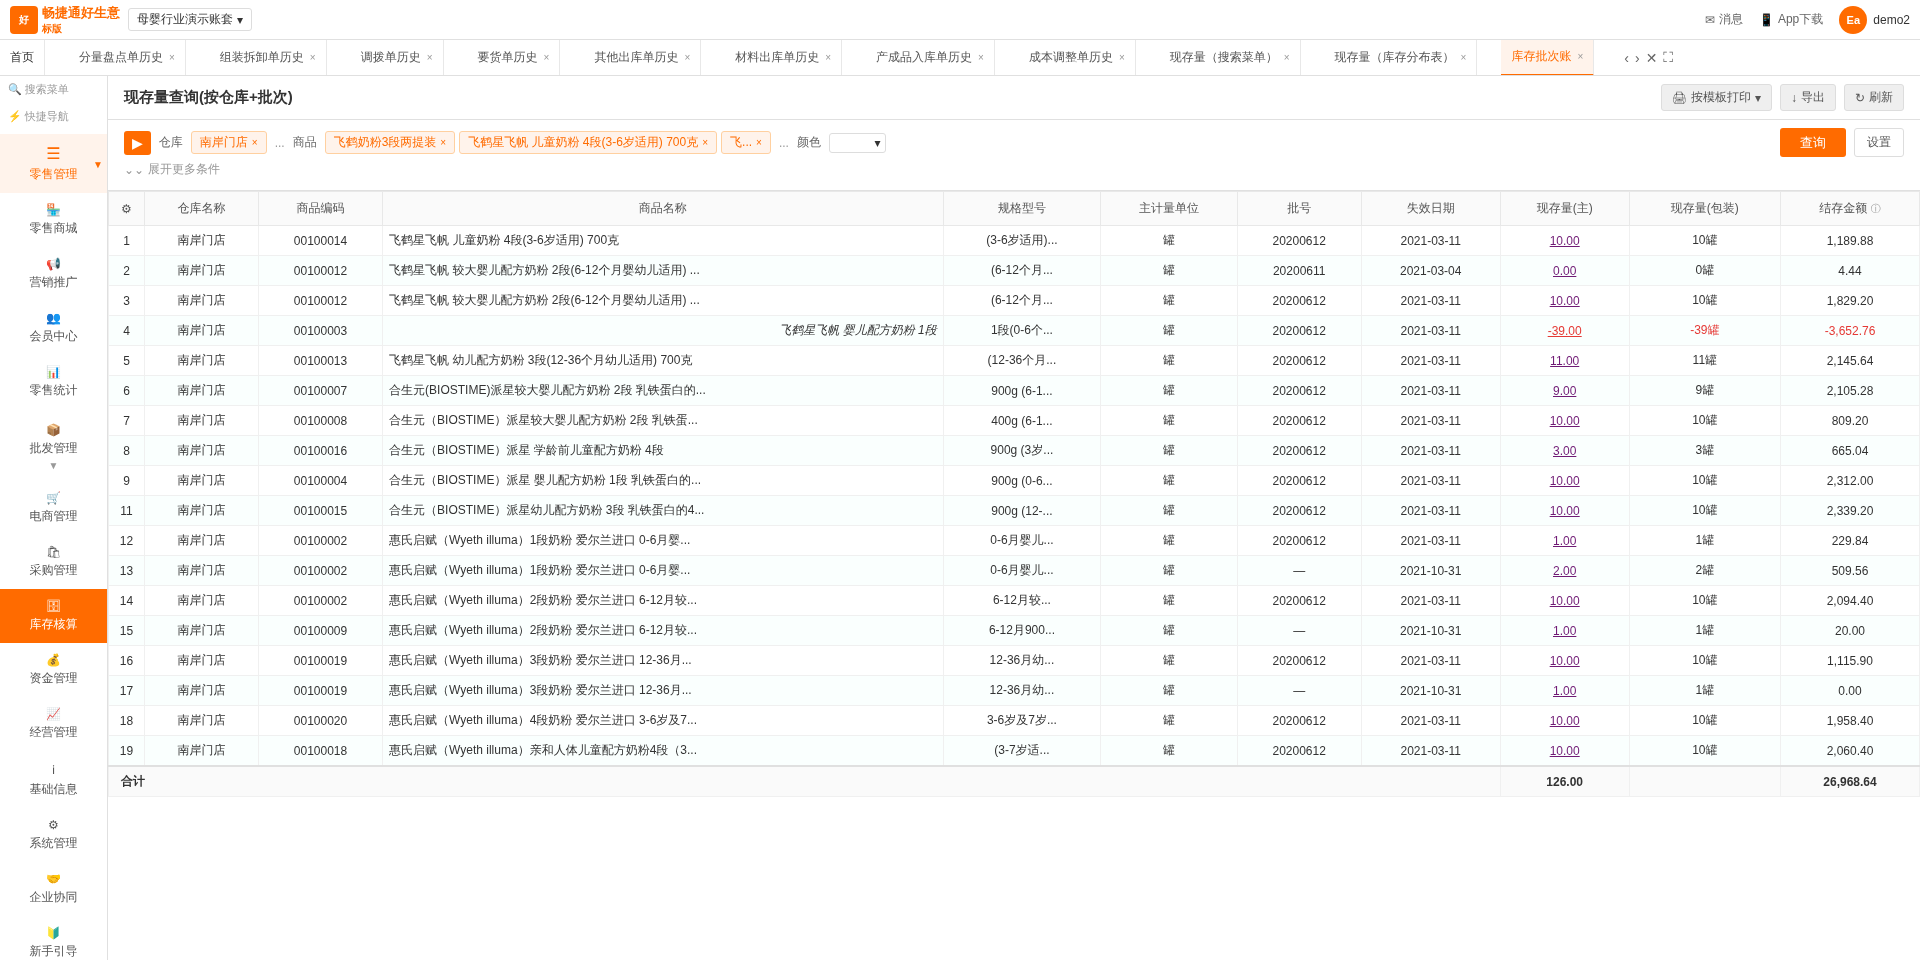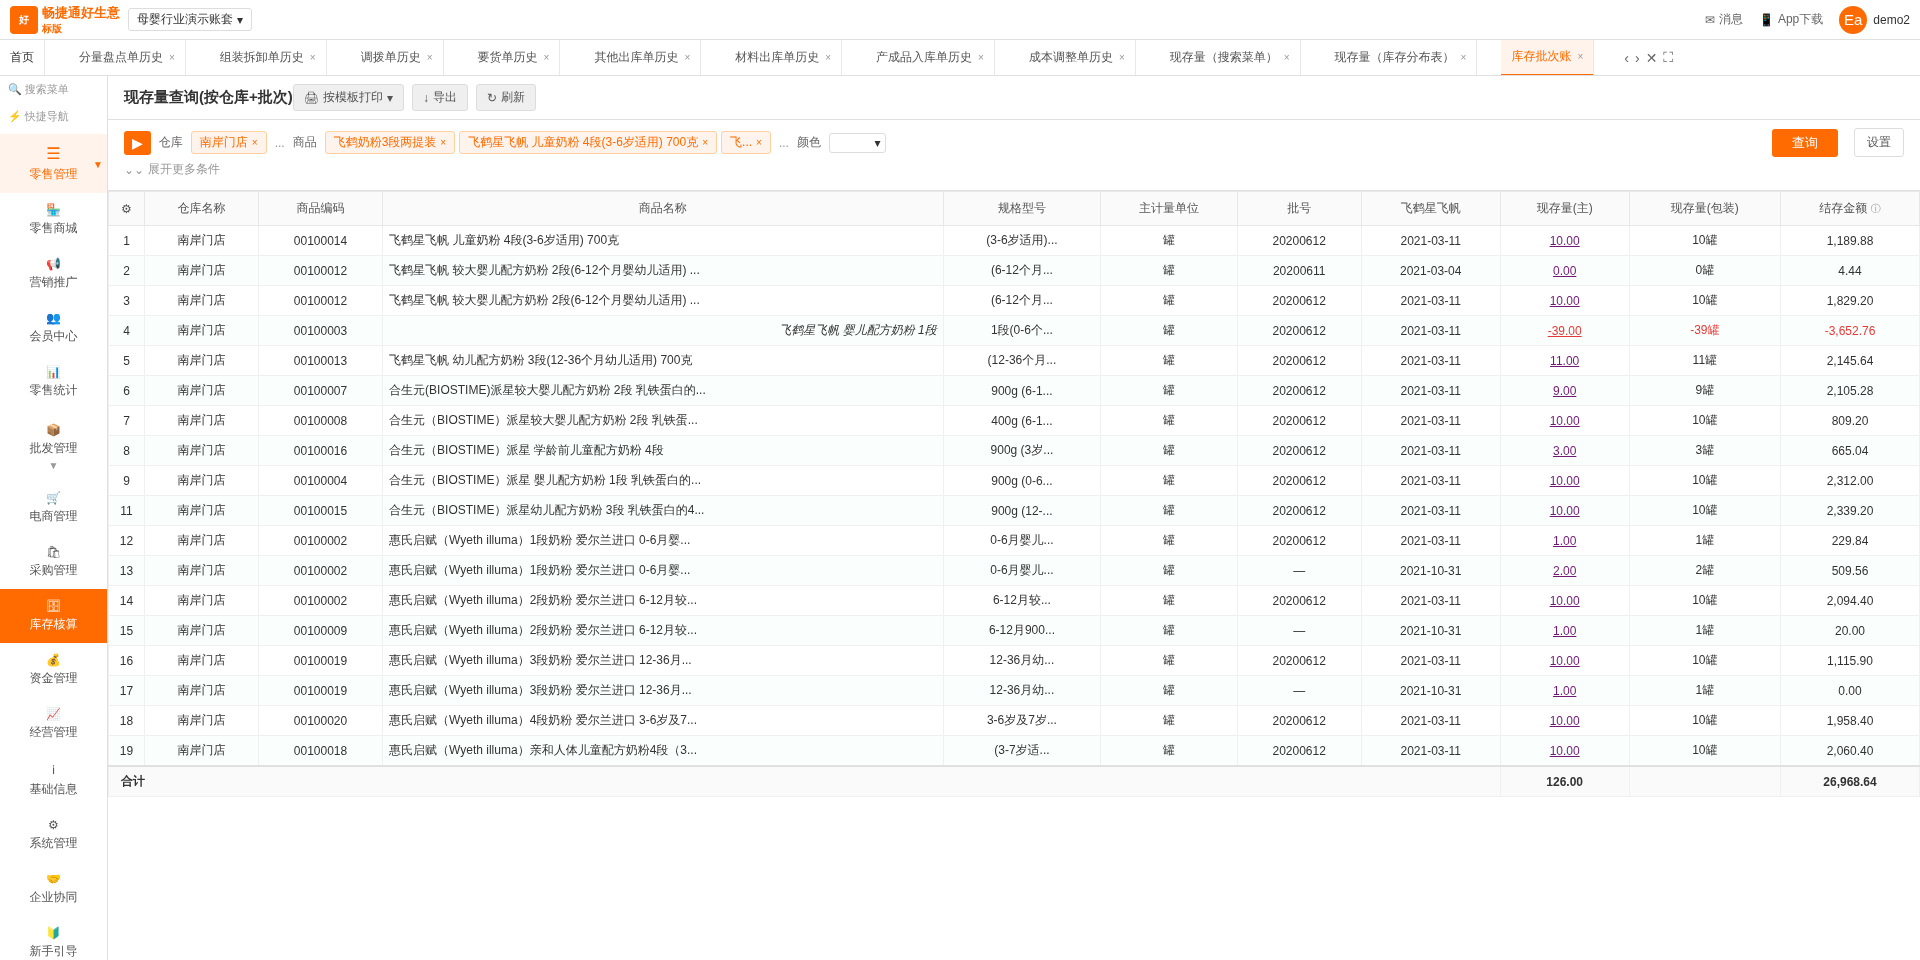--- a/index.html
+++ b/index.html
@@ -5,21 +5,21 @@
     * { margin: 0; padding: 0; box-sizing: border-box; }
     body { font-family: 'Microsoft YaHei', Arial, sans-serif; font-size: 12px; background: #f5f5f5; color: #333; overflow: hidden; }
 
     
     .top-bar { display: flex; align-items: center; background: #fff; height: 40px; padding: 0 10px; border-bottom: 1px solid #e0e0e0; gap: 8px; }
     .logo { display: flex; align-items: center; gap: 4px; color: #ff6b00; font-weight: bold; font-size: 13px; min-width: 90px; }
     .logo-icon { width: 28px; height: 28px; background: #ff6b00; border-radius: 4px; display: flex; align-items: center; justify-content: center; color: white; font-size: 10px; }
     .workspace-select { display: flex; align-items: center; border: 1px solid #ddd; border-radius: 3px; padding: 2px 8px; gap: 4px; cursor: pointer; font-size: 12px; }
     .top-right { margin-left: auto; display: flex; align-items: center; gap: 16px; }
     .top-icon-btn { display: flex; align-items: center; gap: 4px; color: #666; cursor: pointer; font-size: 12px; }
-    .avatar { width: 28px; height: 28px; border-radius: 50%; background: #ff6b00; display: flex; align-items: center; justify-content: center; color: white; font-size: 15px; }
+    .avatar { width: 28px; height: 28px; border-radius: 50%; background: #ff6b00; display: flex; align-items: center; justify-content: center; color: white; font-size: 11px; font-weight: bold; }
 
     
     .nav-tabs { display: flex; align-items: center; background: #fff; border-bottom: 1px solid #e0e0e0; height: 36px; overflow: hidden; gap: 24px; }
     .nav-tab { display: flex; align-items: center; padding: 0 10px; height: 36px; font-size: 12px; cursor: pointer; white-space: nowrap; border-right: 1px solid #e8e8e8; color: #555; gap: 4px; }
     .nav-tab.home { background: #fff; color: #333; font-weight: 500; }
     .nav-tab.active { background: #fff3eb; color: #ff6b00; border-bottom: 2px solid #ff6b00; }
     .nav-tab .close-icon { color: #999; cursor: pointer; font-size: 10px; margin-left: 2px; }
     .nav-tab-arrows { display: flex; align-items: center; gap: 2px; padding: 0 4px; }
     .nav-arrow { cursor: pointer; color: #666; font-size: 14px; padding: 2px; }
     .nav-close-all { cursor: pointer; color: #666; font-size: 14px; padding: 2px; }
@@ -30,21 +30,21 @@
     
     .sidebar { width: 108px; background: #fff; border-right: 1px solid #e0e0e0; display: flex; flex-direction: column; overflow-y: auto; }
     .sidebar-section-title { padding: 6px 8px; color: #999; font-size: 11px; cursor: pointer; }
     .sidebar-item { padding: 10px 4px; text-align: center; cursor: pointer; color: #555; font-size: 12px; display: flex; flex-direction: column; align-items: center; gap: 3px; }
     .sidebar-item.active { background: #ff6b00; color: white; }
 
     
     .content { flex: 1; display: flex; flex-direction: column; overflow: hidden; }
 
     
-    .page-header { background: #fff; padding: 8px 16px; border-bottom: 1px solid #e0e0e0; display: flex; align-items: center; justify-content: flex-start; }
+    .page-header { background: #fff; padding: 8px 16px; border-bottom: 1px solid #e0e0e0; display: flex; align-items: center; justify-content: space-between; }
     .page-title { font-size: 15px; font-weight: 600; color: #333; }
     .page-actions { display: flex; align-items: center; gap: 8px; }
     .btn-print { display: flex; align-items: center; gap: 4px; border: 1px solid #ddd; border-radius: 3px; padding: 4px 10px; cursor: pointer; font-size: 12px; color: #555; }
     .btn-export { display: flex; align-items: center; gap: 4px; border: 1px solid #ddd; border-radius: 3px; padding: 4px 10px; cursor: pointer; font-size: 12px; color: #555; }
     .btn-refresh { display: flex; align-items: center; gap: 4px; border: 1px solid #ddd; border-radius: 3px; padding: 4px 10px; cursor: pointer; font-size: 12px; color: #555; }
 
     
     .filter-area { background: #fff; padding: 8px 16px; border-bottom: 1px solid #e0e0e0; }
     .filter-row { display: flex; align-items: center; gap: 8px; flex-wrap: wrap; }
     .filter-toggle { background: #ff6b00; color: white; border: none; border-radius: 3px; padding: 4px 8px; cursor: pointer; font-size: 14px; }
@@ -290,21 +290,21 @@
             <span>飞...</span>
             <span class="tag-close">×</span>
           </div>
         </div>
         <span class="filter-dots">...</span>
         <span class="filter-label">颜色</span>
         <div class="color-dropdown">
           <span>&nbsp;&nbsp;&nbsp;&nbsp;&nbsp;&nbsp;&nbsp;&nbsp;</span>
           <span style="position:absolute;right:4px;top:50%;transform:translateY(-50%);">▾</span>
         </div>
-        <div style="margin-left:auto;display:flex;gap:12px;align-items:center;">
+        <div style="margin-left:auto;display:flex;gap:4px;">
           <button class="search-btn-main">查询</button>
           <button class="settings-btn">设置</button>
         </div>
       </div>
       <div class="expand-more">
         <span>⌄⌄</span>
         <span>展开更多条件</span>
       </div>
     </div>
 
@@ -312,21 +312,21 @@
       <table>
         <thead>
           <tr>
             <th class="col-settings">⚙</th>
             <th>仓库名称</th>
             <th>商品编码</th>
             <th>商品名称</th>
             <th>规格型号</th>
             <th>主计量单位</th>
             <th>批号</th>
-            <th>飞鹤星飞帆</th>
+            <th>失效日期</th>
             <th>现存量(主)</th>
             <th>现存量(包装)</th>
             <th>结存金额 <span class="info-icon">ⓘ</span></th>
           </tr>
         </thead>
         <tbody id="table-body">
         <tr>
     <td>1</td>
     <td>南岸门店</td>
     <td>00100014</td>

